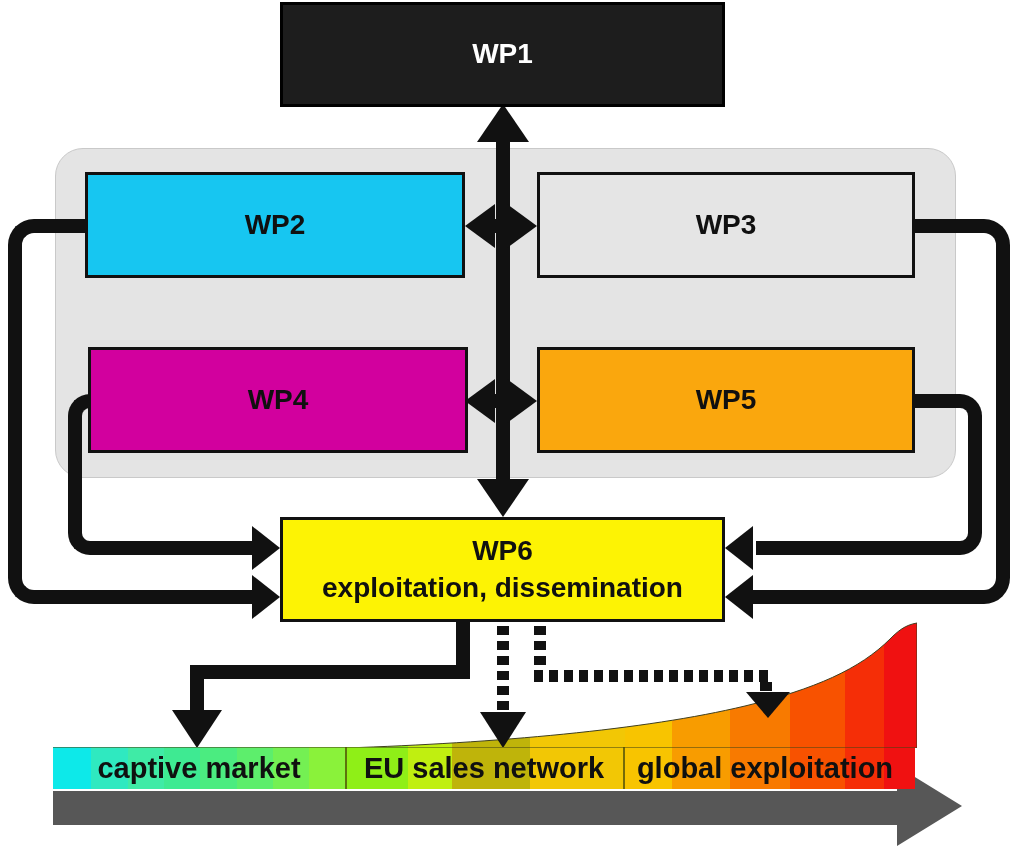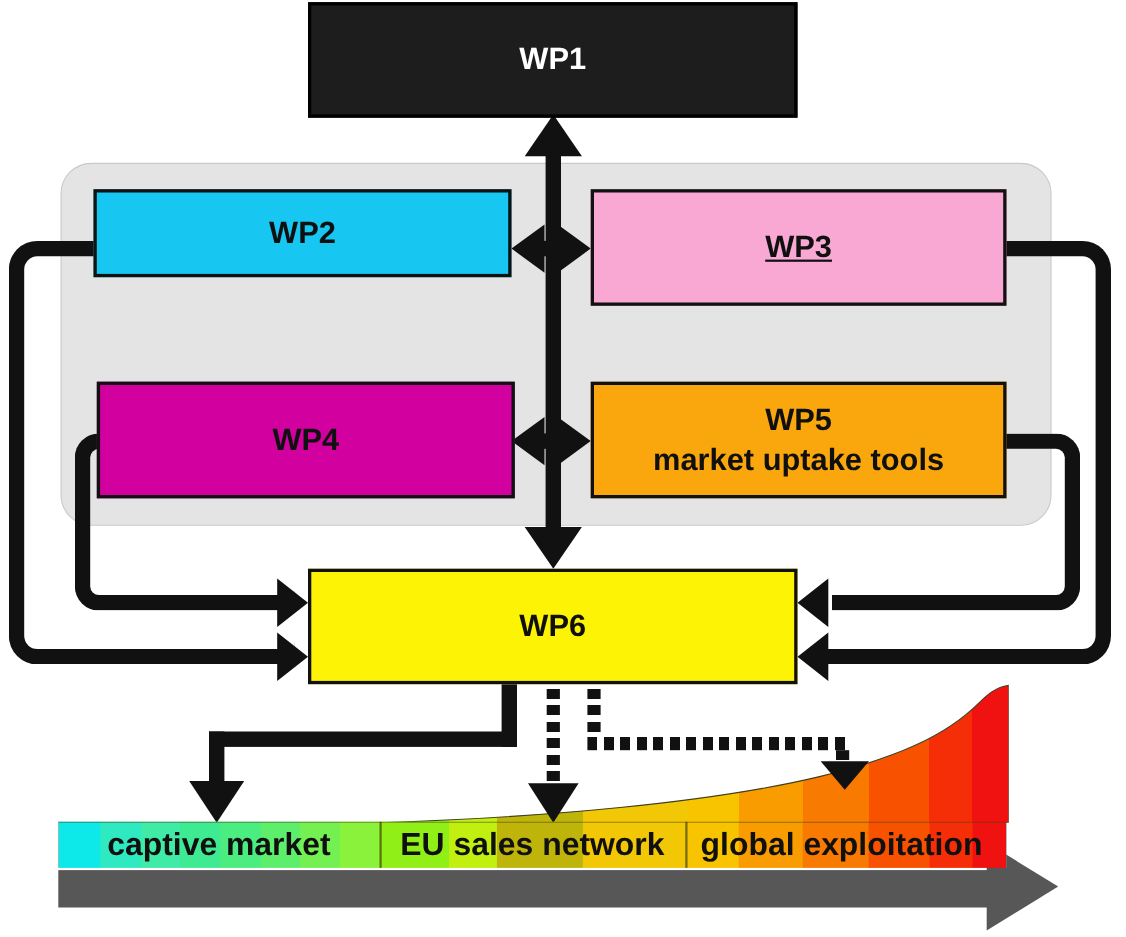--- a/index.html
+++ b/index.html
@@ -74,39 +74,39 @@
 
   <div class="dotv" style="left:534px;top:626px;width:12px;height:44px;"></div>
   <div class="doth" style="left:534px;top:670px;width:236px;height:12px;"></div>
   <div class="dotv" style="left:760px;top:682px;width:12px;height:10px;"></div>
   <div class="tri" style="left:746px;top:692px;border-left:22px solid transparent;border-right:22px solid transparent;border-top:26px solid var(--line);"></div>
 
   <div class="box" id="wp1-box" style="left: 280px; top: 2px; width: 445px; height: 105px; background-color: rgb(29, 29, 29); color: rgb(255, 255, 255);">
     <span class="code">WP1</span>
   </div>
 
-  <div class="box" style="left: 85px; top: 172px; width: 380px; height: 80px; background-color: rgb(23, 198, 241); color: rgb(16, 16, 16);">
+  <div class="box" style="left: 85px; top: 172px; width: 380px; height: 106px; background-color: rgb(23, 198, 241); color: rgb(16, 16, 16);">
     <span class="code">WP2</span>
   </div>
 
-  <div class="box" style="left: 537px; top: 172px; width: 378px; height: 106px; background-color: #f9a8d4; color: rgb(16, 16, 16); text-decoration: underline;">
+  <div class="box" style="left: 537px; top: 172px; width: 378px; height: 106px; background-color: #e5e5e5; color: rgb(16, 16, 16);">
     <span class="code">WP3</span>
   </div>
 
   <div class="box" style="left: 88px; top: 347px; width: 380px; height: 106px; background-color: rgb(210, 0, 158); color: rgb(16, 16, 16);">
     <span class="code">WP4</span>
   </div>
 
   <div class="box" style="left: 537px; top: 347px; width: 378px; height: 106px; background-color: rgb(250, 167, 13); color: rgb(16, 16, 16);">
     <span class="code">WP5</span>
-    <span class="lbl">market uptake tools</span>
   </div>
 
   <div class="box" style="left: 280px; top: 517px; width: 445px; height: 105px; background-color: rgb(253, 243, 4); color: rgb(16, 16, 16);">
     <span class="code">WP6</span>
+    <span class="lbl">exploitation, dissemination</span>
   </div>
 
   <svg id="growth-curve" width="572" height="127" viewBox="0 0 572 127">
     <defs>
       <linearGradient id="curveGrad" x1="0" y1="0" x2="1" y2="0">
           <stop offset="0" stop-color="#8fef17"></stop>
           <stop offset="0.11013986013986014" stop-color="#8fef17"></stop>
           <stop offset="0.11013986013986014" stop-color="#c0ef10"></stop>
           <stop offset="0.18706293706293706" stop-color="#c0ef10"></stop>
           <stop offset="0.18706293706293706" stop-color="#bfb40a"></stop>

